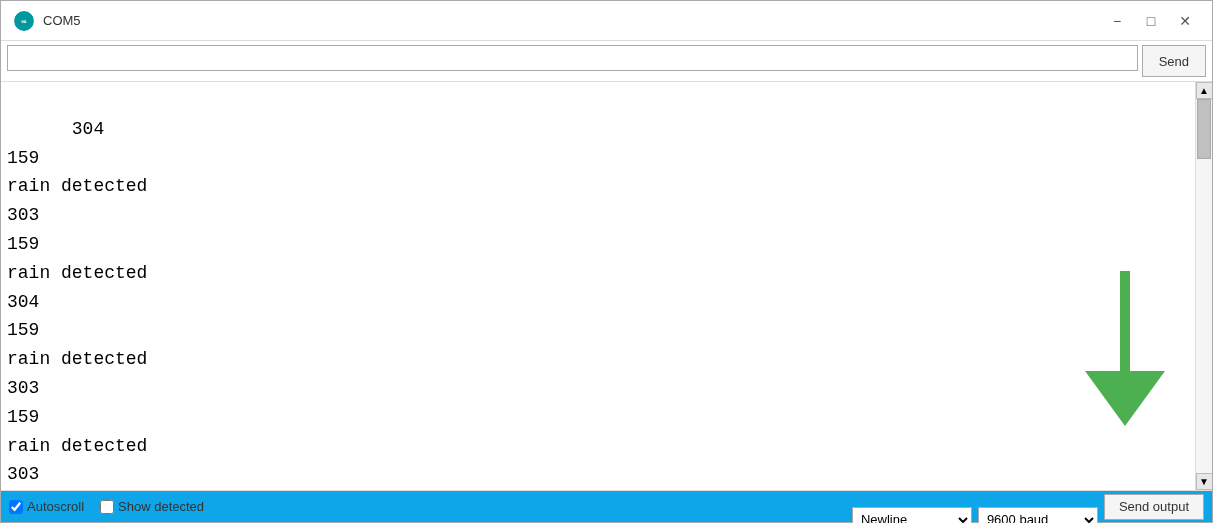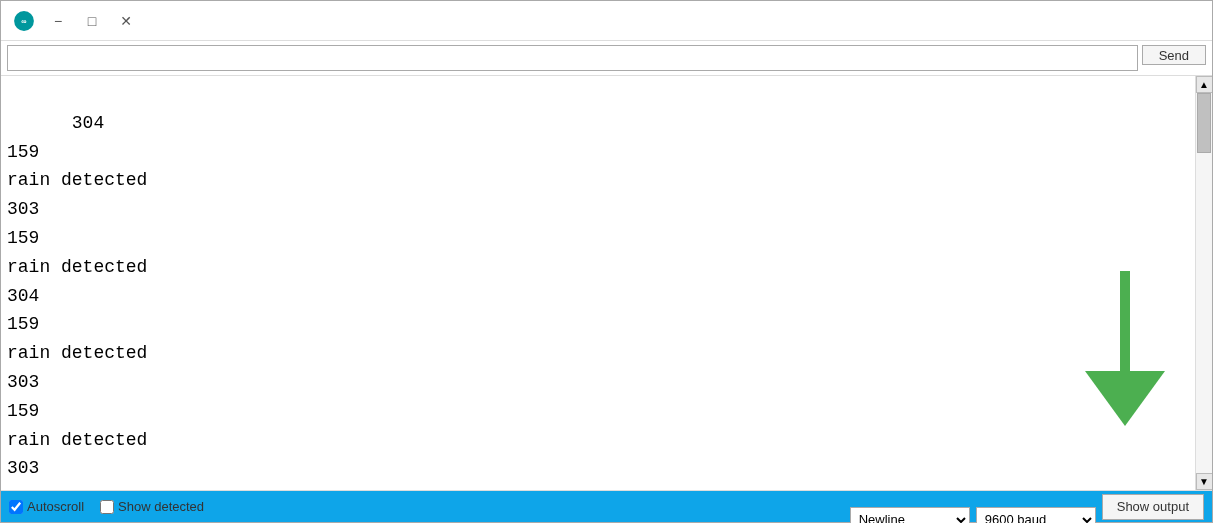--- a/index.html
+++ b/index.html
@@ -77,21 +77,21 @@
     .send-input {
       flex: 1;
       height: 26px;
       border: 1px solid #aaa;
       padding: 0 4px;
       font-size: 13px;
       outline: none;
     }
 
     .send-button {
-      height: 20px;
+      height: 32px;
       padding: 0 16px;
       background: #f5f5f5;
       border: 1px solid #aaa;
       cursor: pointer;
       font-size: 13px;
       color: #333;
     }
 
     .output-area {
       flex: 1;
@@ -230,20 +230,21 @@
 </head>
 <body>
 
 <div class="window">
 
   <div class="title-bar">
     <svg class="title-bar-logo" viewBox="0 0 40 40">
       <circle cx="20" cy="20" r="18" fill="#00979D"></circle>
       <text x="50%" y="55%" text-anchor="middle" dominant-baseline="middle" fill="white" font-size="14" font-weight="bold">∞</text>
     </svg>
+    <span class="title-bar-title">COM5</span>
     <div class="title-bar-controls">
       <button class="title-bar-btn">−</button>
       <button class="title-bar-btn">□</button>
       <button class="title-bar-btn">✕</button>
     </div>
   </div>
 
   <div class="send-bar">
     <input class="send-input" type="text" style="">
     <button class="send-button">Send</button>
@@ -293,16 +294,16 @@
     <label class="checkbox-label">
       <input type="checkbox" style="">
       <span>Show detected</span>
     </label>
 
     <div class="status-bar-right">
       <select class="status-select">
       <option>Newline</option><option>No line ending</option><option>Carriage return</option><option>Both NL &amp; CR</option></select>
       <select class="status-select">
       <option>300 baud</option><option>1200 baud</option><option>2400 baud</option><option>4800 baud</option><option selected="">9600 baud</option><option>19200 baud</option><option>38400 baud</option><option>57600 baud</option><option>115200 baud</option></select>
-      <button class="clear-output-btn">Show output</button>
+      <button class="clear-output-btn">Send output</button>
     </div>
   </div>
 </div>
 
 </body></html>

